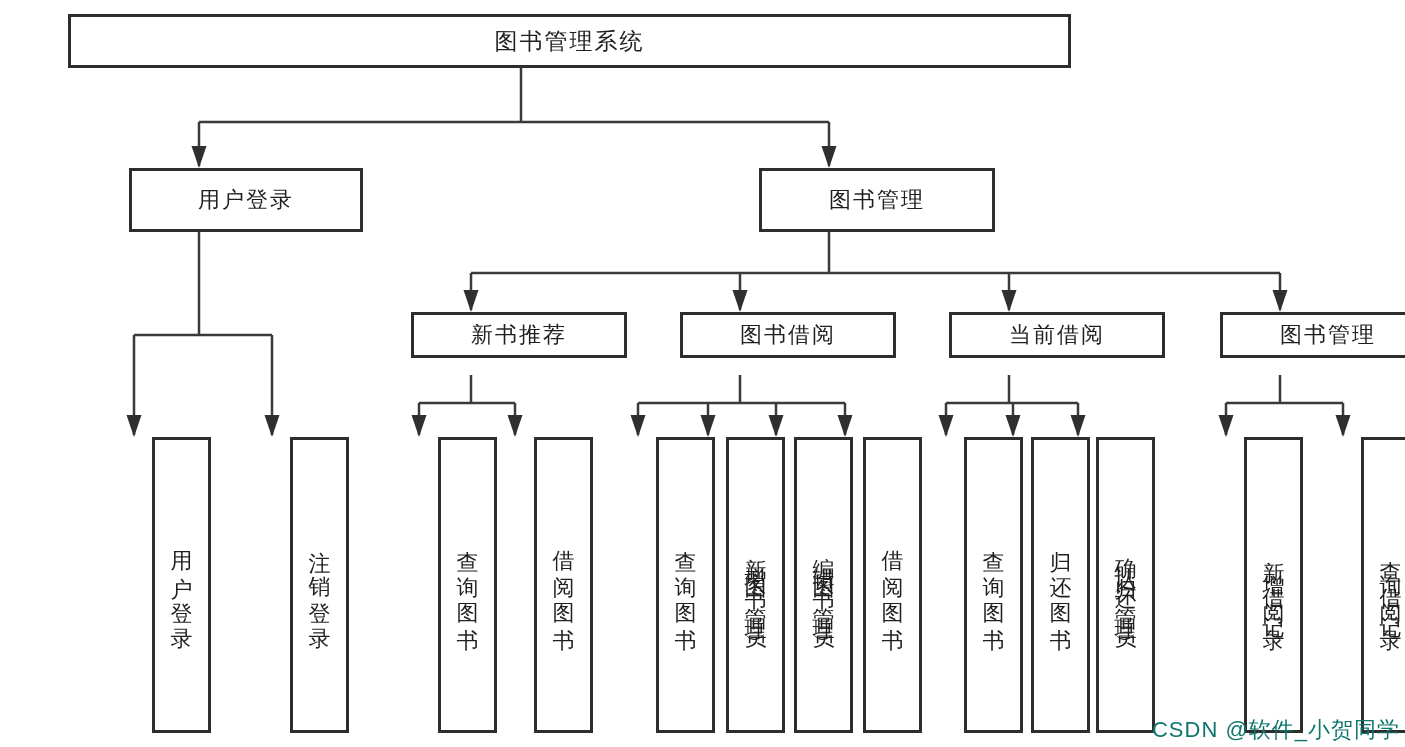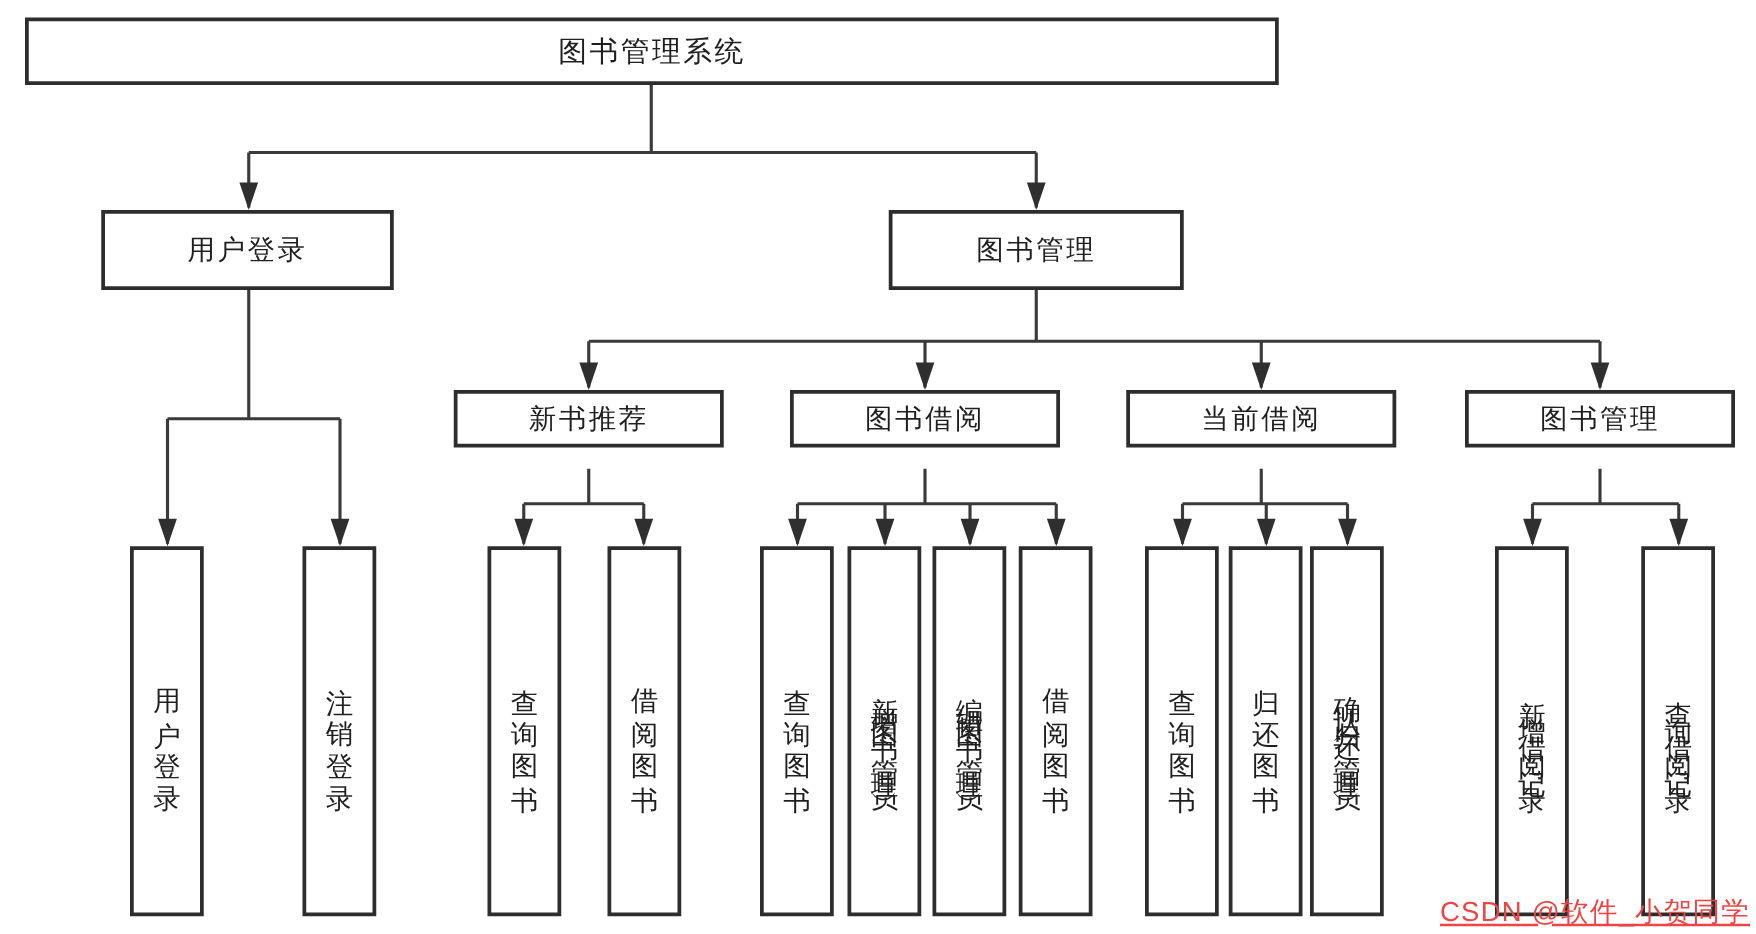--- a/index.html
+++ b/index.html
@@ -27,20 +27,21 @@
     border: 3px solid #2d2d2d;
     background: #ffffff;
     color: #1f1f1f;
     display: flex;
     align-items: center;
     justify-content: center;
     z-index: 2;
     font-size: 22px;
     letter-spacing: 2px;
     white-space: nowrap;
+    margin-left: 48px;
   }
   .lvl1 {
     left: 20px; top: 14px;
     width: 1003px; height: 54px;
     font-size: 23px;
   }
   .lvl2 {
     top: 168px;
     width: 234px; height: 64px;
   }
@@ -56,25 +57,24 @@
     font-size: 22px;
   }
   .leaf--s { letter-spacing: 26px; }
   .leaf--m { letter-spacing: 14px; }
   .leaf--l { letter-spacing: 10px; }
   .watermark {
     position: absolute;
     right: 5px;
     bottom: 2px;
     font-size: 22px;
-    color: #ef4444;
+    color: #0f766e;
     letter-spacing: 1px;
     z-index: 5;
     white-space: nowrap;
-    text-decoration: underline;
   }
 </style>
 </head>
 <body>
 
 <div class="stage">
 
   <svg class="connectors" viewBox="0 0 1405 747" aria-hidden="true">
     <defs>
       <polygon id="arrowhead" points="-7.5,-22 7.5,-22 0,0" fill="#2f2f2f"></polygon>

